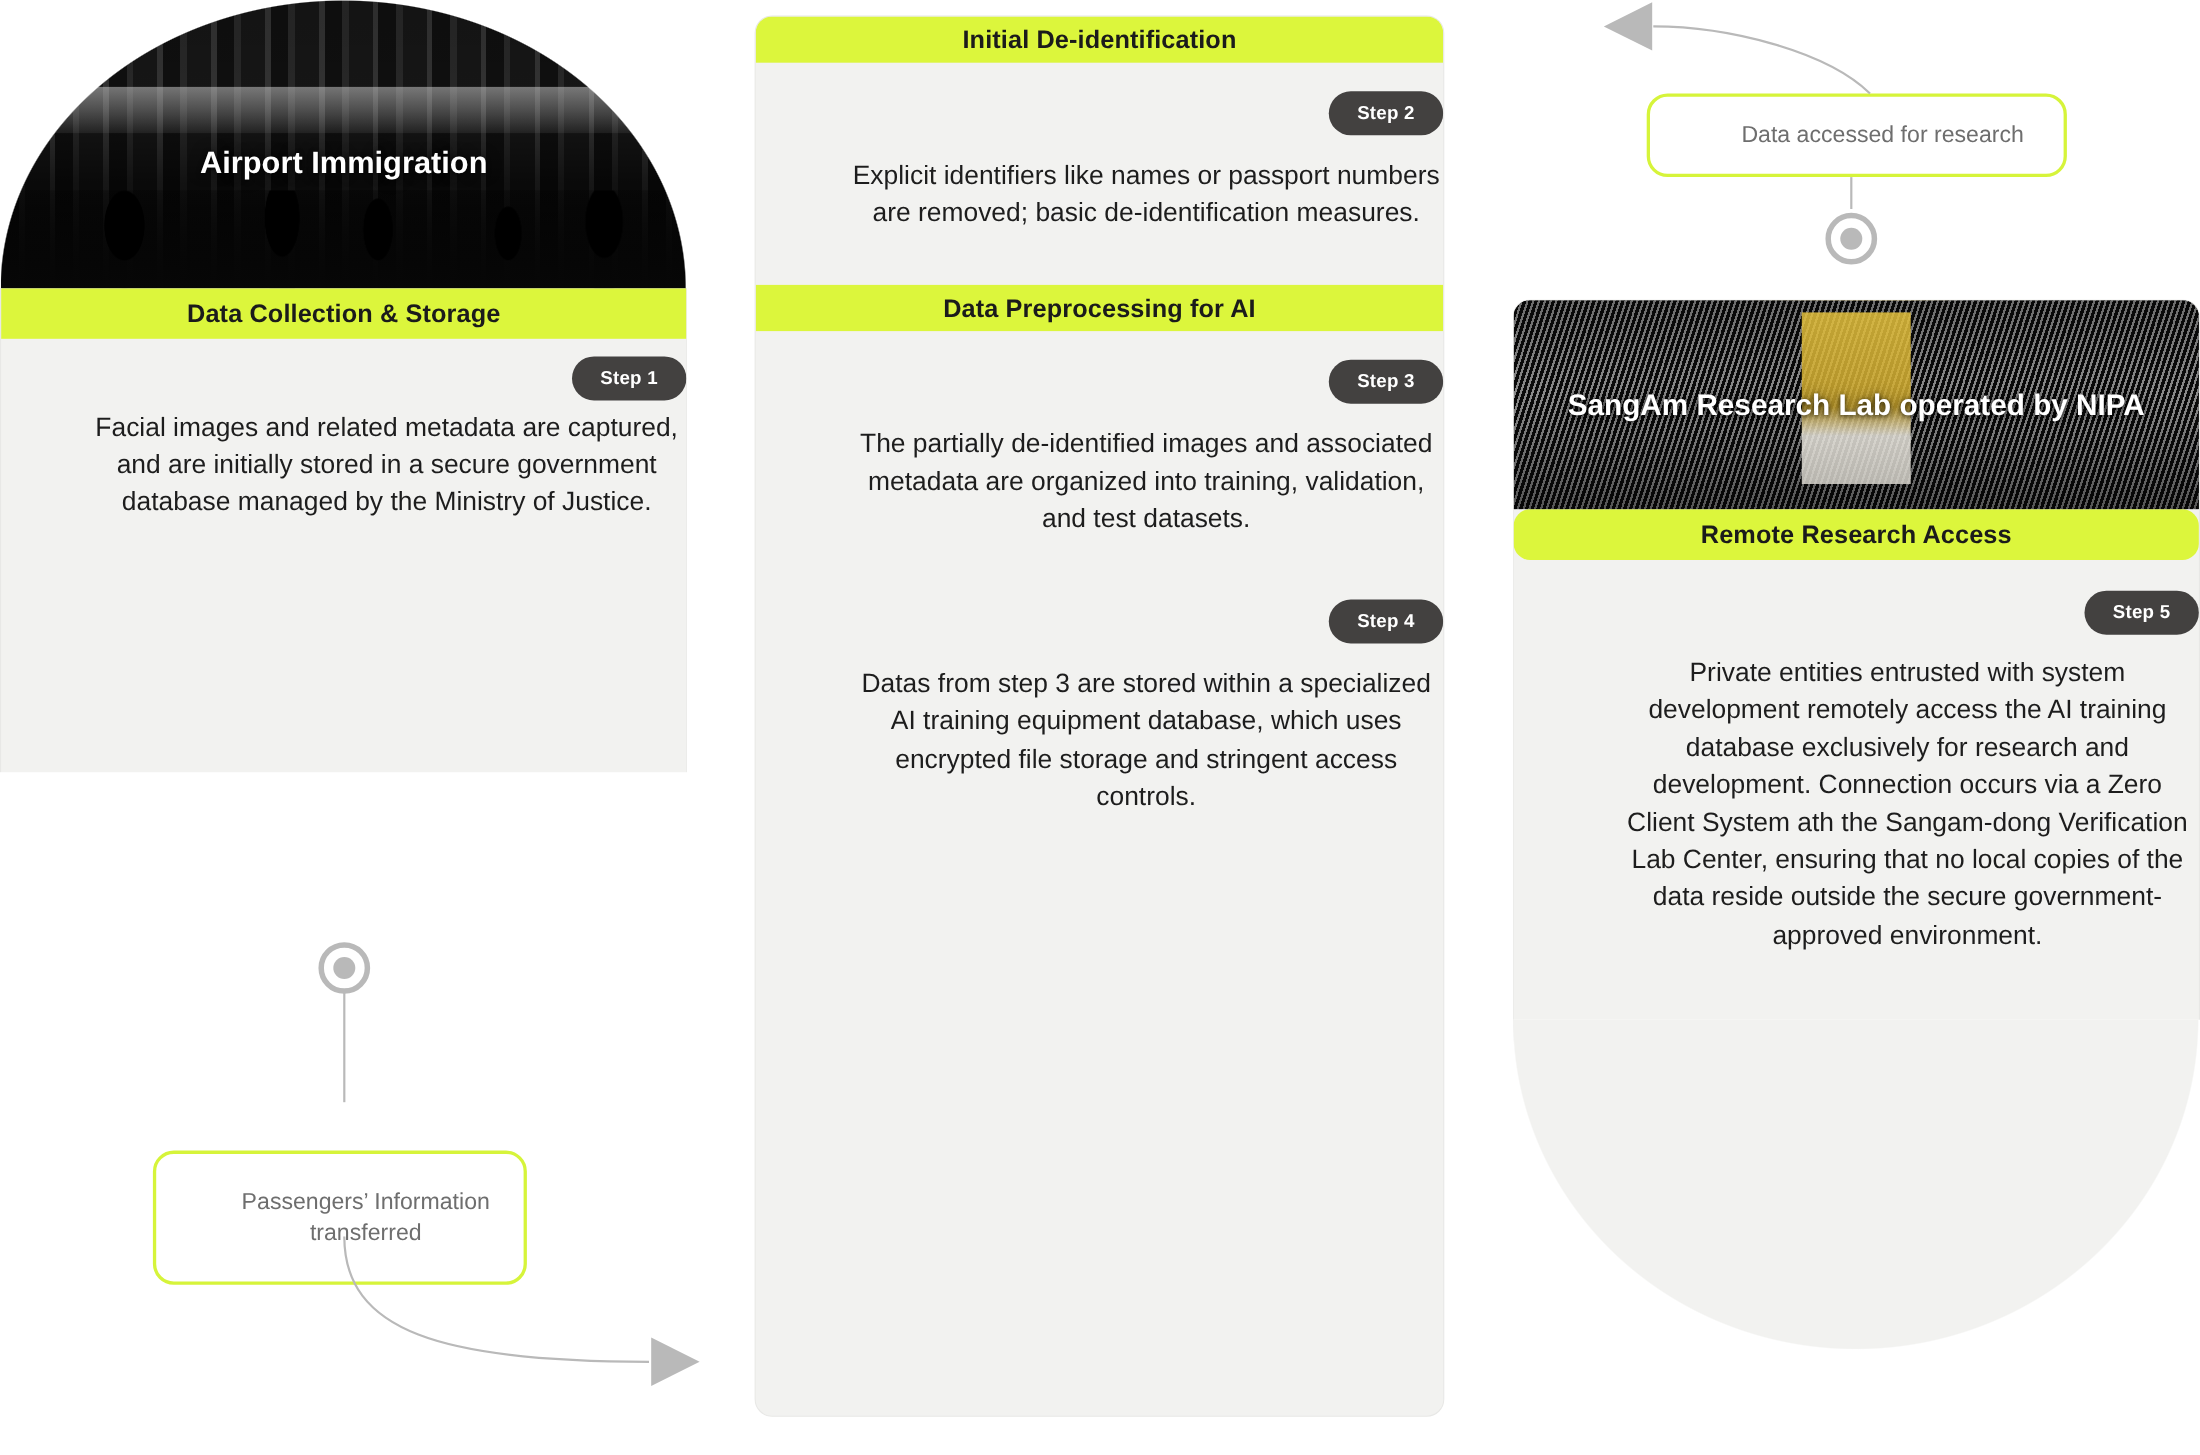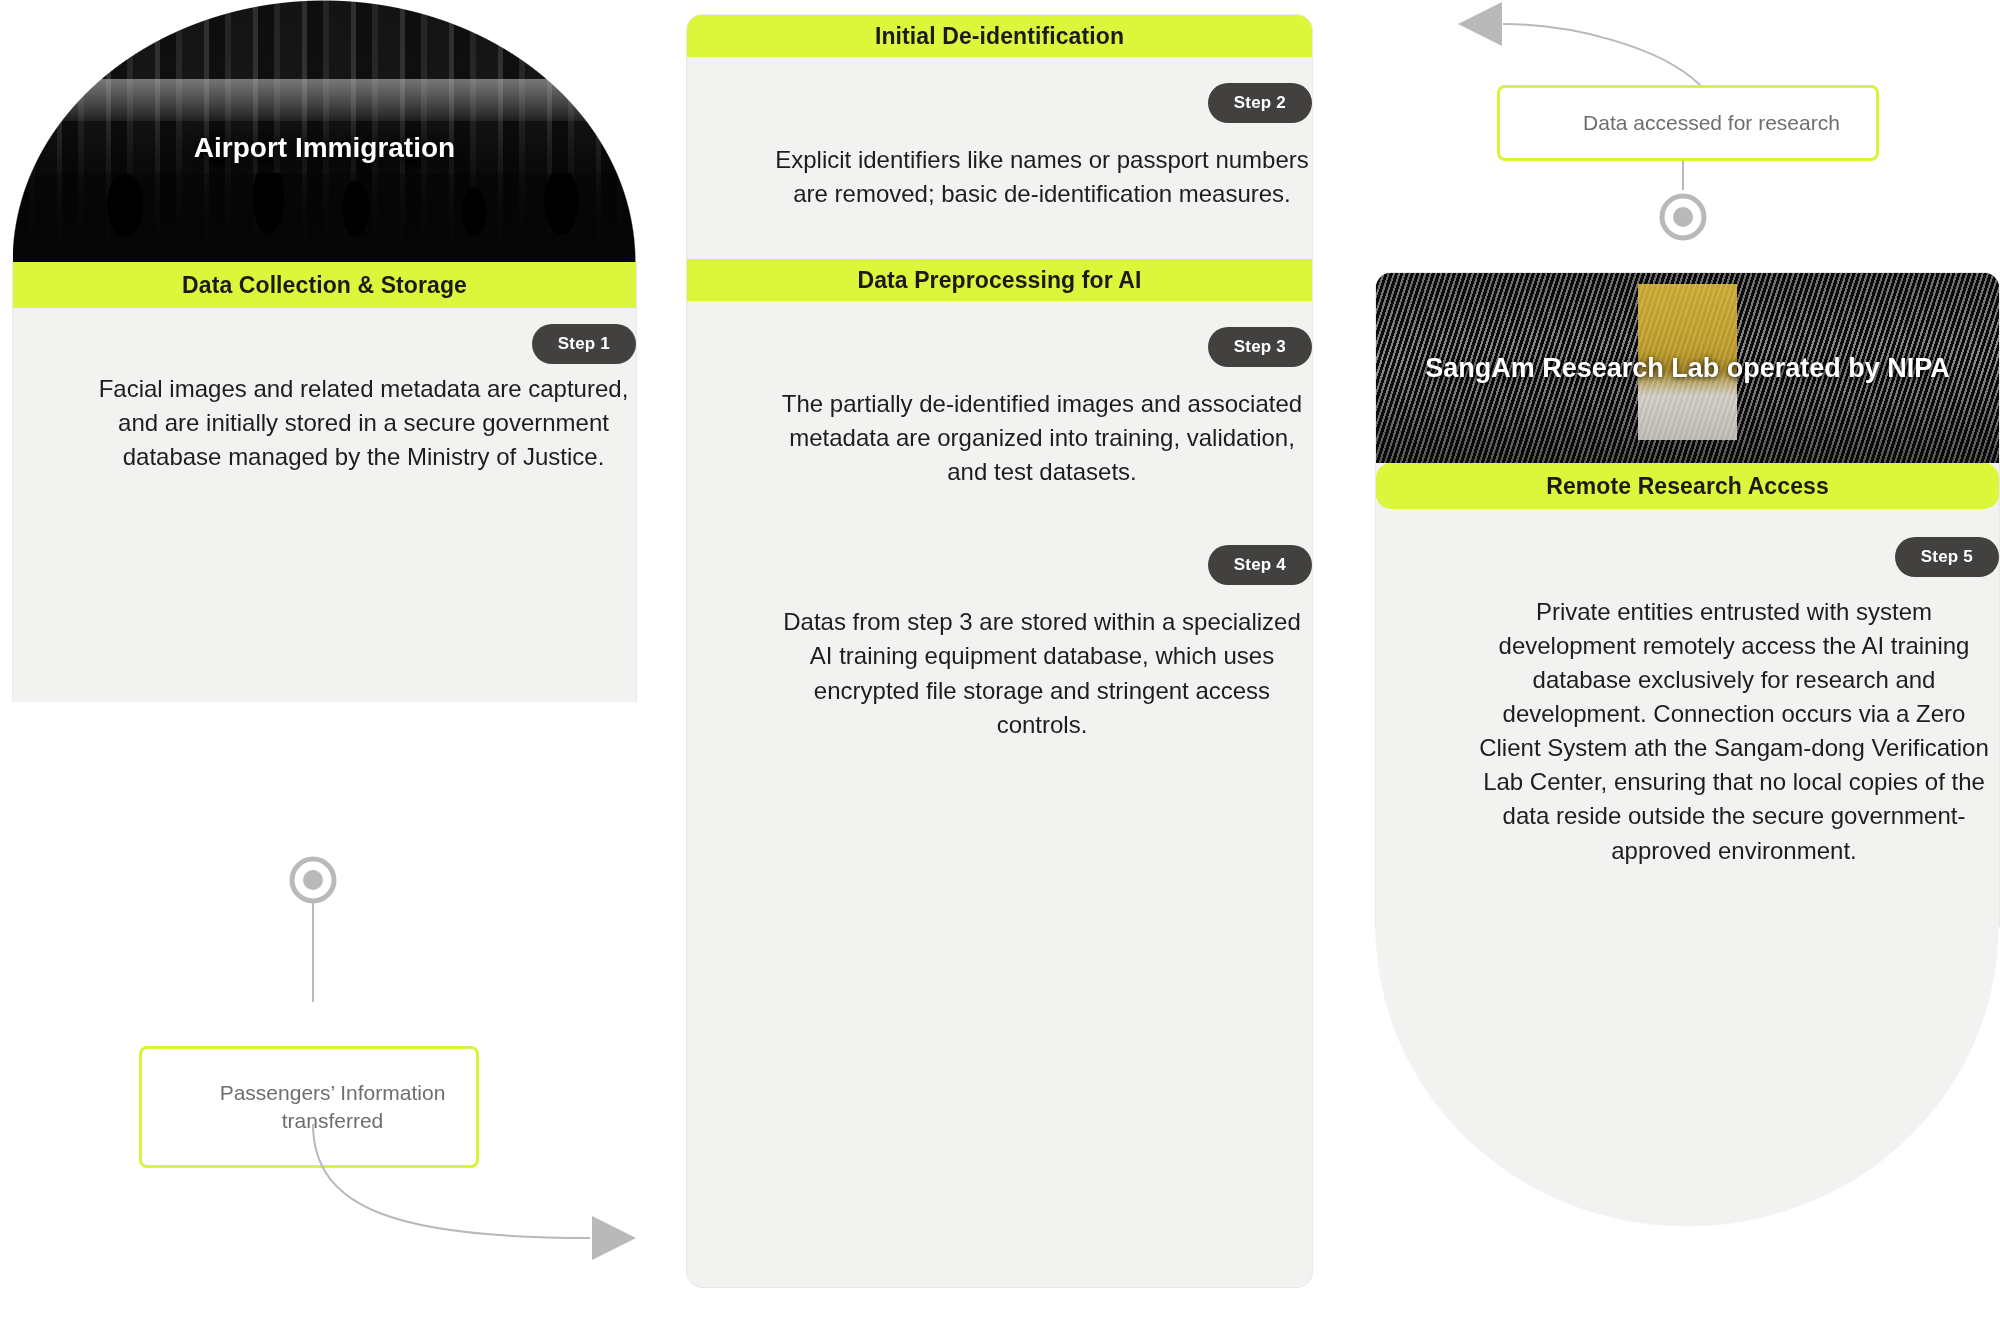--- a/index.html
+++ b/index.html
@@ -78,21 +78,21 @@
   }
 
   .step-text {
     color: #1d1d1d;
     text-align: center;
     line-height: 1.42;
   }
 
   
   #card1 {
-    left: 12px; top: 0px;
+    left: 0px; top: 0px;
     width: 625px; height: 726px;
     border-bottom-left-radius: 18px;
     border-bottom-right-radius: 18px;
     border: 1px solid #e8e8e6;
     border-top: none;
     -webkit-mask-image: radial-gradient(ellipse 312px 262px at 312px 262px, #000 99.6%, transparent 100%),
                         linear-gradient(#000, #000);
     -webkit-mask-size: 100% 262px, 100% 440px;
     -webkit-mask-position: 0 0, 0 262px;
     -webkit-mask-repeat: no-repeat, no-repeat;
@@ -206,21 +206,21 @@
     position: absolute; left: 42%; top: 6%; width: 16%; height: 82%;
     background: linear-gradient(to bottom, #e4c13d 0%, #cfa92e 55%, #e8e5dd 72%, #d6d3cb 100%);
     opacity: .85;
   }
 
   
   .note-box {
     position: absolute;
     background: #ffffff;
     border: 3px solid #d6f43a;
-    border-radius: 8px;
+    border-radius: 19px;
     color: #6e6e6e;
     display: flex;
     align-items: center;
     justify-content: center;
     text-align: center;
     line-height: 1.34;
     padding-left: 47px;
   }
 
   #note1 { left: 139px; top: 1002px; width: 340px; height: 122px; font-size: 21px; margin-top: 44px; }

